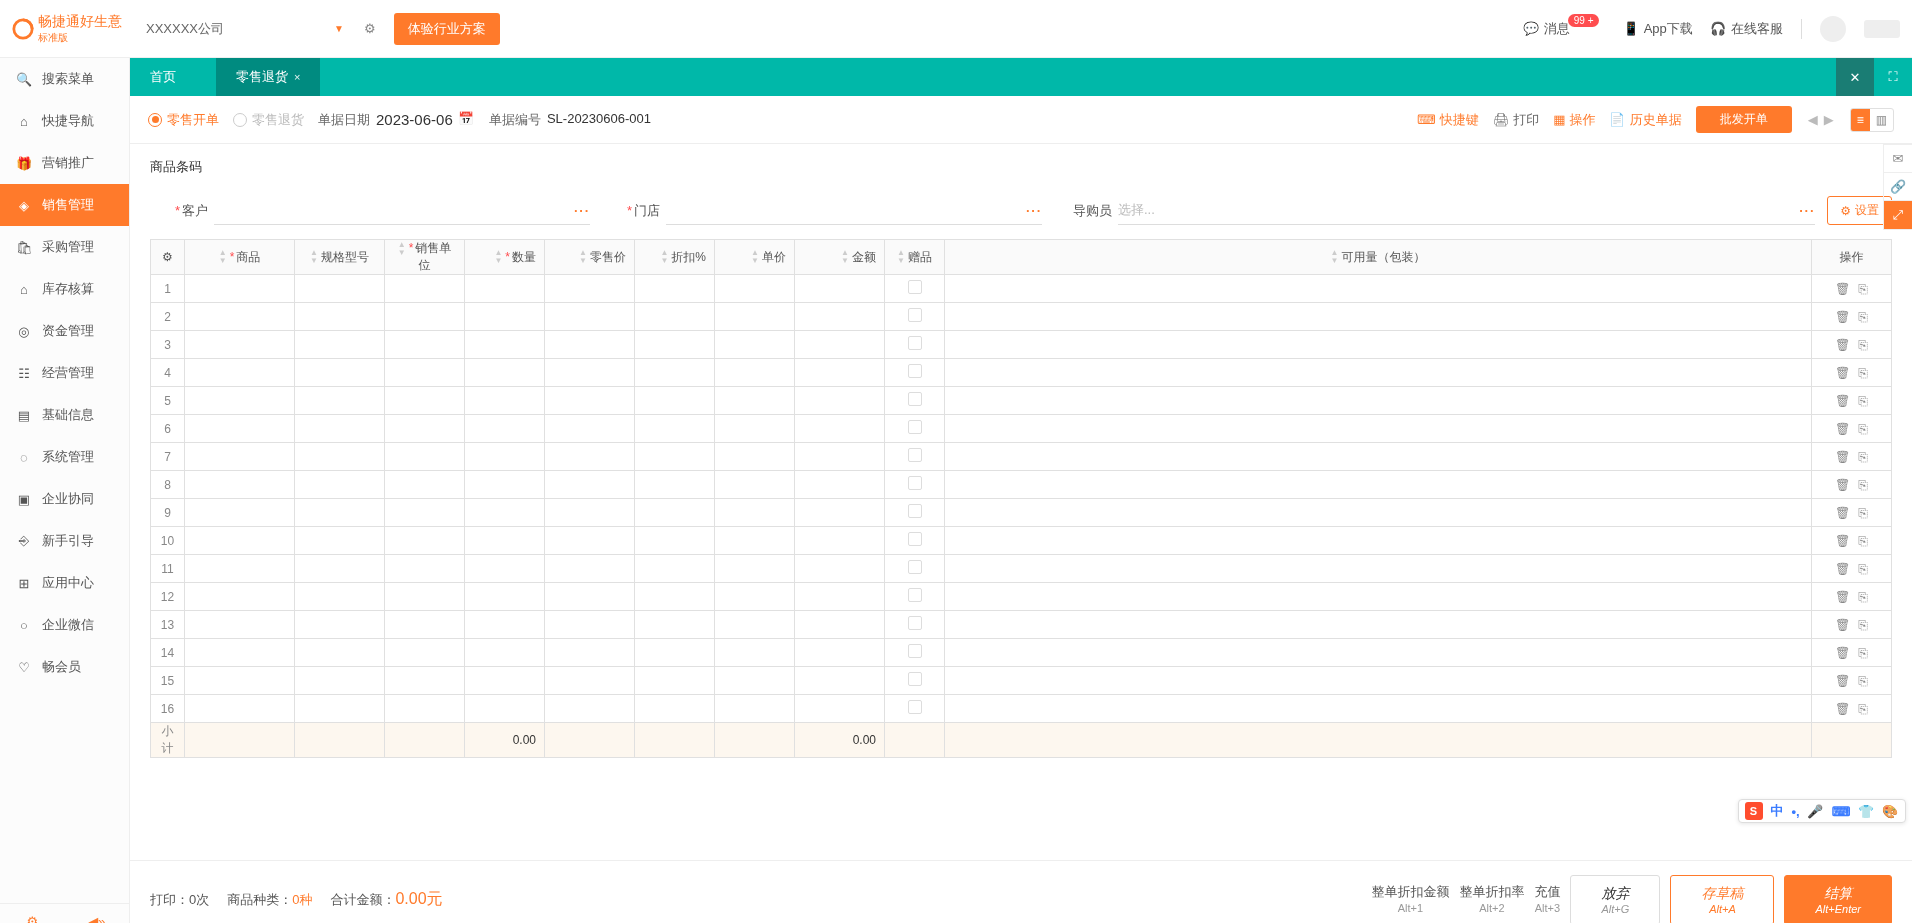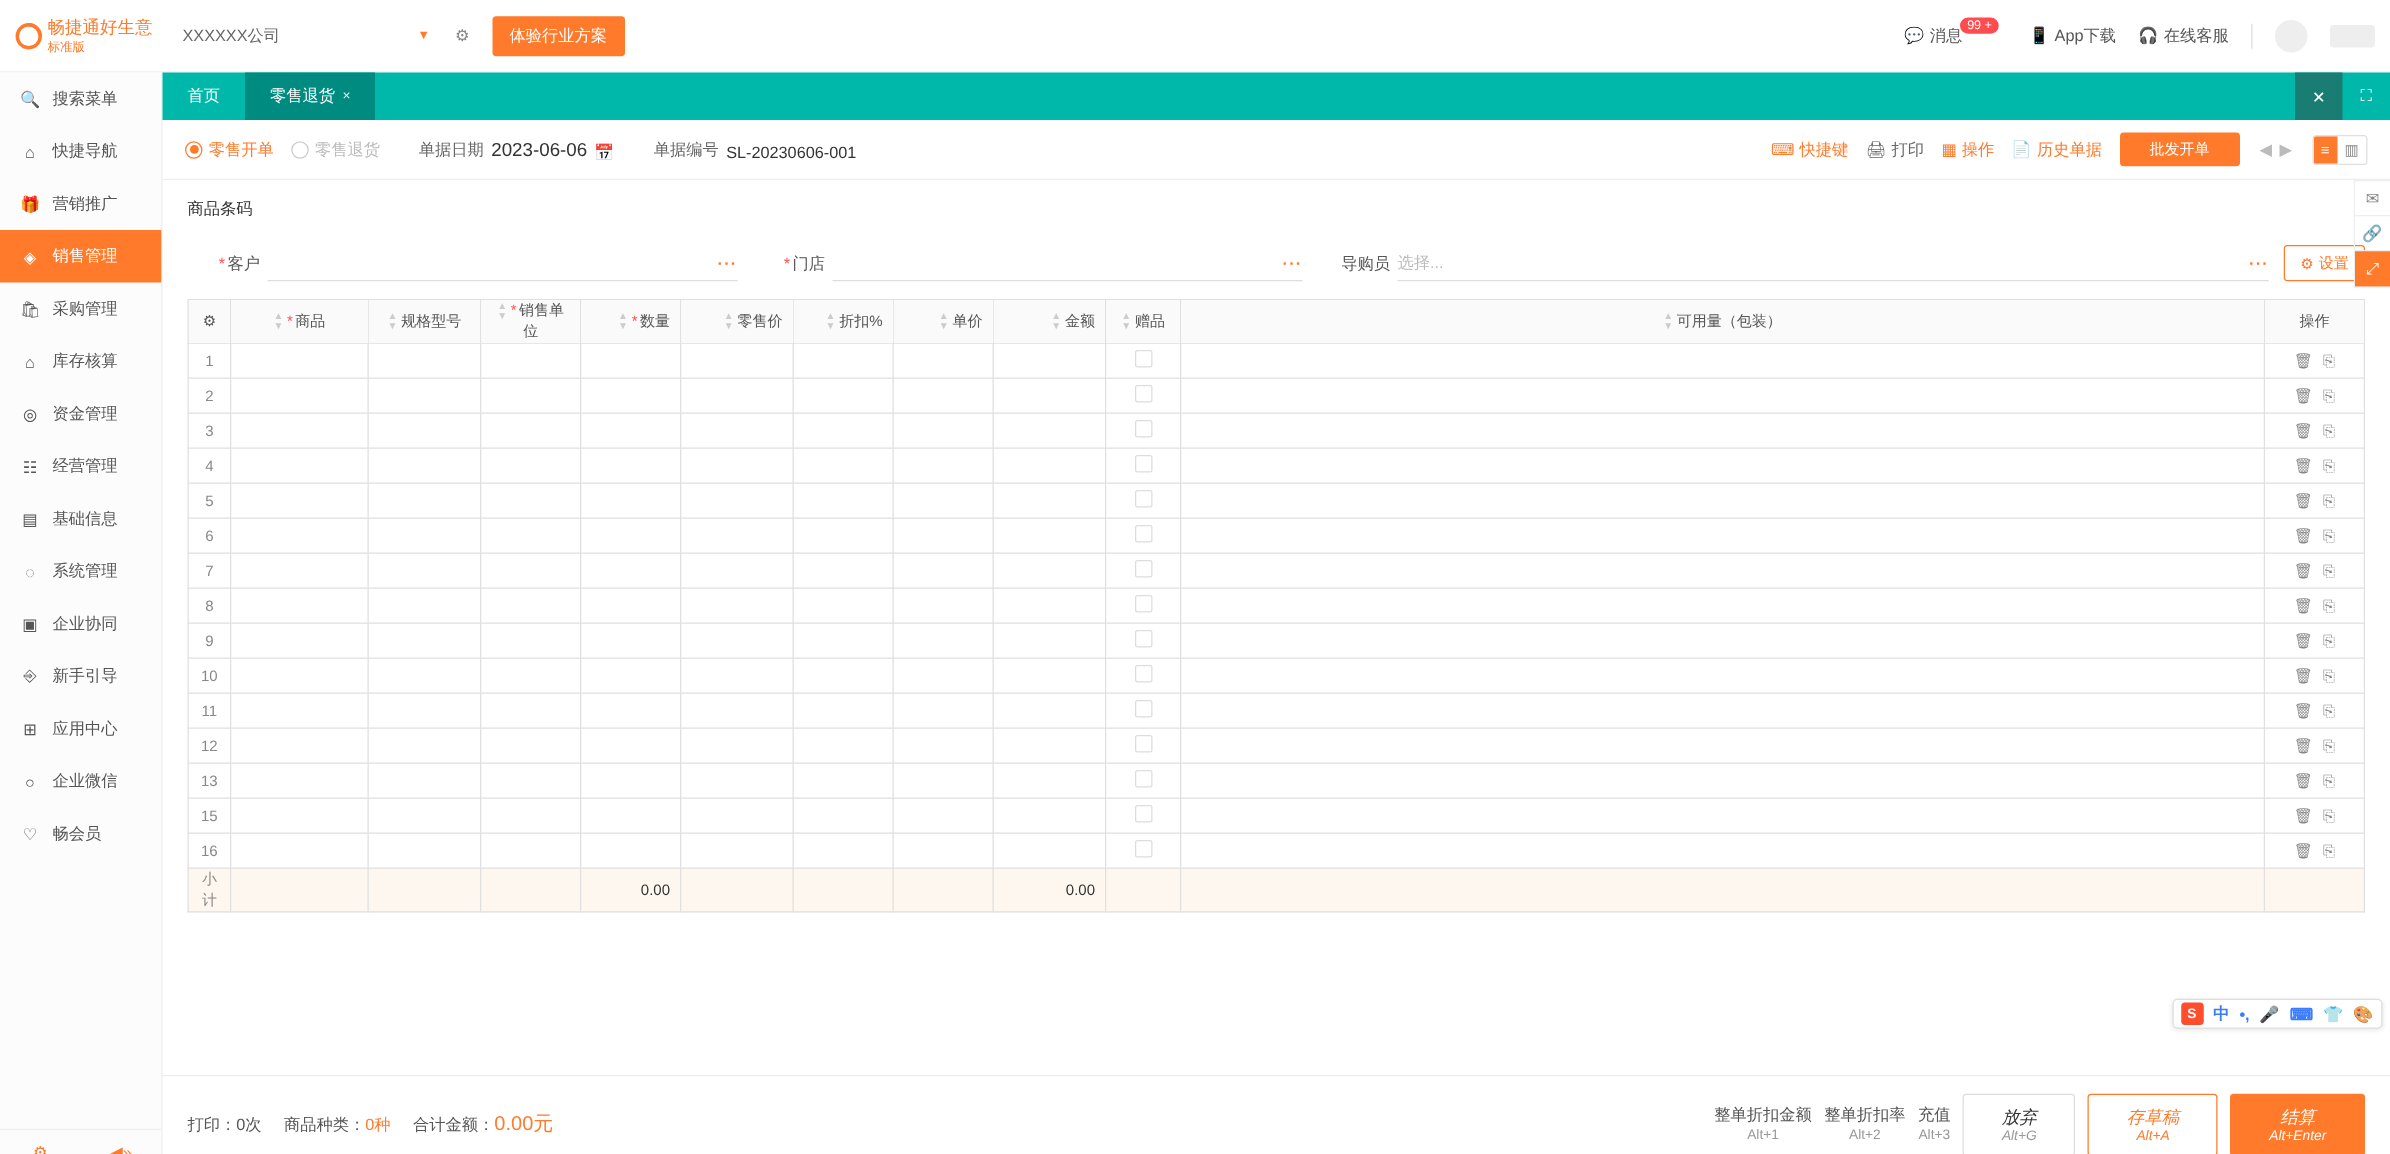--- a/index.html
+++ b/index.html
@@ -26,38 +26,38 @@
 .layout { display: flex; height: calc(100vh - 42px); }
 .sidebar { width: 130px; background: #fcfcfc; border-right: 1px solid #eee; flex-shrink: 0; position: relative;}
 .sidebar-item { display: flex; align-items: center; gap: 10px; padding: 12px 16px; color: #555; cursor: pointer; }
 .sidebar-item.active { background: #ff7a2b; color: #fff; }
 .sidebar-item .icon { width: 16px; text-align: center; }
 .sidebar-bottom { position: absolute; bottom: 0; left:0; right:0; display:flex; }
 .sidebar-bottom-btn { flex:1; text-align:center; padding: 10px 0; color:#ff7a2b; cursor:pointer; border-top:1px solid #eee;}
 
 
 .main { flex: 1; display: flex; flex-direction: column; min-width: 0; position: relative;}
-.tabs-bar { height: 38px; background: #00b8a9; display: flex; align-items: center; }
+.tabs-bar { height: 38px; background: #00b8a9; display: flex; align-items: center; gap: 20px; }
 .tab { height: 38px; display: flex; align-items: center; padding: 0 20px; color: #fff; cursor: pointer; font-size: 13px; gap:6px;}
 .tab.active { background: #008b80; }
 .tab .close { font-size: 11px; opacity: .9;}
 .tabs-right { margin-left: auto; display: flex; align-items: center; }
 .tabs-right .sq { width: 38px; height: 38px; display: flex; align-items: center; justify-content: center; color: #fff; cursor: pointer;}
 .tabs-right .sq.dark { background: #1a7d74; }
 
 
 .doc-header { padding: 10px 18px; display: flex; align-items: center; gap: 14px; border-bottom: 1px solid #eee; }
 .radio-group { display: flex; align-items: center; gap: 14px; }
 .radio { display: flex; align-items: center; gap: 5px; cursor: pointer; }
 .radio-dot { width: 14px; height: 14px; border: 1px solid #ccc; border-radius: 50%; display: inline-flex; align-items: center; justify-content: center; }
 .radio.selected .radio-dot { border-color: #ff7a2b; }
 .radio.selected .radio-dot::after { content: ""; width: 7px; height: 7px; background: #ff7a2b; border-radius: 50%; }
 .radio.selected span{ color:#ff7a2b;}
 .radio.unsel span{ color:#bbb;}
-.doc-field { display: flex; align-items: flex-end; gap: 6px; color: #666; margin-left: 17px; }
+.doc-field { display: flex; align-items: flex-start; gap: 6px; color: #666; }
 .doc-field .value { color: #333; }
 .cal-icon{ color:#ff7a2b;}
 .doc-actions { margin-left: auto; display: flex; align-items: center; gap: 14px; }
 .action-link { display: flex; align-items: center; gap: 4px; color: #666; cursor: pointer; }
 .action-link.orange{ color:#ff7a2b;}
 .btn-orange-sm { background: #ff7a2b; color: #fff; padding: 5px 24px; border-radius: 3px; border: none; cursor: pointer; font-size: 12px;}
 .pager-mini{ display:flex; align-items:center; gap:2px; color:#bbb;}
 .pager-mini span{ cursor:pointer; padding:0 2px;}
 .view-toggle{ display:flex; border:1px solid #e0e0e0; border-radius:3px; overflow:hidden;}
 .view-toggle .vt{ padding:4px 6px; cursor:pointer; color:#888; font-size:12px;}
@@ -586,20 +586,39 @@
               <td class="gift-cell"><span class="gift-box"></span></td>
               <td></td>
               <td>
                 <div class="op-icons">
                   <span>🗑</span>
                   <span>⎘</span>
                 </div>
               </td>
             </tr>
             <tr>
+              <td class="center">14</td>
+              <td></td>
+              <td></td>
+              <td></td>
+              <td class="right"></td>
+              <td class="right"></td>
+              <td class="right"></td>
+              <td class="right"></td>
+              <td class="right"></td>
+              <td class="gift-cell"><span class="gift-box"></span></td>
+              <td></td>
+              <td>
+                <div class="op-icons">
+                  <span>🗑</span>
+                  <span>⎘</span>
+                </div>
+              </td>
+            </tr>
+            <tr>
               <td class="center">15</td>
               <td></td>
               <td></td>
               <td></td>
               <td class="right"></td>
               <td class="right"></td>
               <td class="right"></td>
               <td class="right"></td>
               <td class="right"></td>
               <td class="gift-cell"><span class="gift-box"></span></td>

